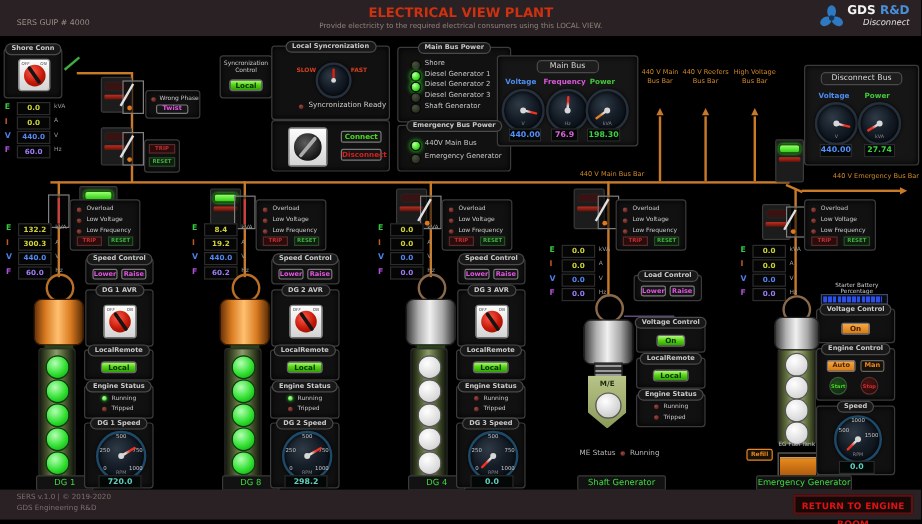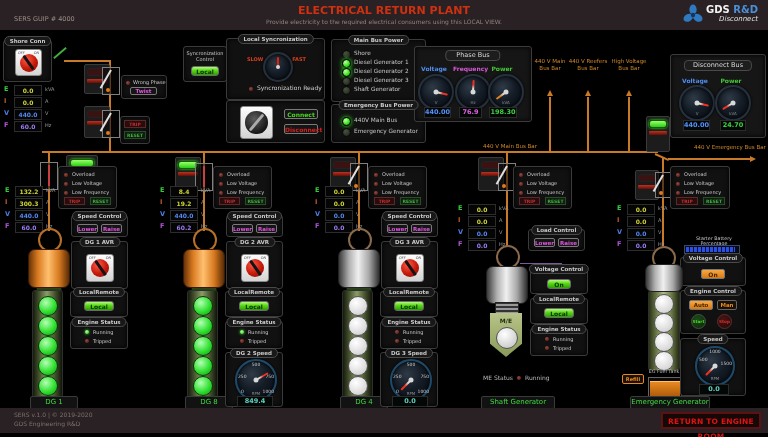--- a/index.html
+++ b/index.html
@@ -78,21 +78,21 @@
 #ftr{position:absolute;left:0;top:408px;width:768px;height:25px;background:#2a2124;}
 .col{position:absolute;top:0;width:155px;height:437px;}
 </style>
 </head>
 <body>
 
 <div id="stage">
 
 <div id="hdr">
   <div class="abs" style="left:14px;top:15px;font-size:6.5px;color:#9a8e88">SERS GUIP # 4000</div>
-  <div class="abs" style="left:0;top:4px;width:768px;text-align:center;font-size:11px;font-weight:bold;color:#cd3110">ELECTRICAL RETURN PLANT</div>
+  <div class="abs" style="left:0;top:4px;width:768px;text-align:center;font-size:11px;font-weight:bold;color:#cd3110">ELECTRICAL VIEW PLANT</div>
   <div class="abs" style="left:0;top:18px;width:768px;text-align:center;font-size:6px;color:#8f837c">Provide electricity to the required electrical consumers using this LOCAL VIEW.</div>
   <div class="abs" style="right:64px;top:4px">
     <svg width="22" height="22" viewBox="0 0 24 24">
           <g fill="#2e79c0">
             <ellipse cx="12" cy="6" rx="4" ry="5.5"></ellipse>
             <ellipse cx="12" cy="6" rx="4" ry="5.5" transform="rotate(120 12 12)"></ellipse>
             <ellipse cx="12" cy="6" rx="4" ry="5.5" transform="rotate(240 12 12)"></ellipse>
           </g>
           <circle cx="12" cy="12" r="2.4" fill="#12365c"></circle>
         </svg>
@@ -202,21 +202,21 @@
 
 <div class="panel" style="left:331px;top:104px;width:93px;height:37px">
   <b class="tab">Emergency Bus Power</b>
   <span class="led on" style="left:10px;top:12px"></span>
       <span class="plbl" style="left:22px;top:12px">440V Main Bus</span>
   <span class="led" style="left:10px;top:23px"></span>
       <span class="plbl" style="left:22px;top:23px">Emergency Generator</span>
 </div>
 
 <div class="panel" style="left:414px;top:46px;width:116px;height:74px;background:#161616">
-  <div class="abs" style="left:50%;transform:translateX(-50%);top:3px;background:#1d1d1d;border:1px solid #4a4a4a;border-radius:4px;padding:0 10px;font-size:6.5px;line-height:9px;color:#d8d8d8">Phase Bus</div>
+  <div class="abs" style="left:50%;transform:translateX(-50%);top:3px;background:#1d1d1d;border:1px solid #4a4a4a;border-radius:4px;padding:0 10px;font-size:6.5px;line-height:9px;color:#d8d8d8">Main Bus</div>
   <span class="glbl" style="left:4px;top:18px;width:30px;color:#4d8df0">Voltage</span>
   <span class="glbl" style="left:38px;top:18px;width:34px;color:#d858d8">Frequency</span>
   <span class="glbl" style="left:72px;top:18px;width:30px;color:#42c838">Power</span>
   <div class="gauge" style="left:3px;top:27px;width:32px;height:32px">
         <span class="gunit">V</span>
         <i class="needle" style="height:12px;transform:rotate(103deg)"></i>
         <i class="hub"></i>
       </div>
   <div class="gauge" style="left:40px;top:27px;width:32px;height:32px">
         <span class="gunit">Hz</span>
@@ -241,21 +241,21 @@
         <span class="gunit">V</span>
         <i class="needle" style="height:12px;transform:rotate(103deg)"></i>
         <i class="hub"></i>
       </div>
   <div class="gauge" style="left:44px;top:30px;width:32px;height:32px">
         <span class="gunit">kVA</span>
         <i class="needle" style="height:12px;transform:rotate(-121deg)"></i>
         <i class="hub"></i>
       </div>
   <span class="readout tV" style="left:12px;top:65px;width:25px">440.00</span>
-  <span class="readout tP" style="left:49px;top:65px;width:24px">24.70</span>
+  <span class="readout tP" style="left:49px;top:65px;width:24px">27.74</span>
 </div>
 
 <div class="wire h" style="left:42px;top:151px;width:616px"></div>
 <div class="buslabel" style="left:480px;top:143px;width:60px">440 V Main Bus Bar</div>
 <div class="wire v" style="left:549px;top:97px;height:54px"></div>
 <div class="wire v" style="left:587px;top:97px;height:54px"></div>
 <div class="wire v" style="left:628px;top:97px;height:54px"></div>
 <i class="arrow-up" style="left:547px;top:90px"></i>
 <i class="arrow-up" style="left:585px;top:90px"></i>
 <i class="arrow-up" style="left:626px;top:90px"></i>
@@ -342,20 +342,34 @@
     <b class="tab">LocalRemote</b>
     <span class="bt btn-local" style="left:13px;top:9px;width:30px;height:10px;font-size:6px;line-height:9px">Local</span>
   </div>
   <div class="panel" style="left:70px;top:321px;width:56px;height:26px">
     <b class="tab">Engine Status</b>
     <span class="dot g" style="left:14px;top:8px"></span>
         <span class="albl" style="left:22px;top:7px">Running</span>
     <span class="dot" style="left:14px;top:17px"></span>
         <span class="albl" style="left:22px;top:16px">Tripped</span>
   </div>
+  <div class="panel" style="left:70px;top:352px;width:56px;height:53px">
+    <b class="tab">DG 1 Speed</b>
+    <div class="gauge" style="left:9px;top:6px;width:38px;height:38px;border-color:#1e4a6a">
+      <i class="gtick" style="left:4px;bottom:5px">0</i>
+          <i class="gtick" style="left:1px;top:13px">250</i>
+          <i class="gtick" style="left:50%;top:1px;transform:translateX(-50%)">500</i>
+          <i class="gtick" style="right:1px;top:13px">750</i>
+          <i class="gtick" style="right:1px;bottom:5px">1000</i>
+      <span class="gunit">RPM</span>
+      <i class="needle" style="height:14px;transform:rotate(59deg)"></i>
+          <i class="hub"></i>
+    </div>
+    <span class="readout tS" style="left:11px;top:43px;width:34px">720.0</span>
+  </div>
 </div>
 
 <div class="col" style="left:155px">
   <div class="wire v" style="left:48px;top:151px;height:80px"></div>
   <div class="contactor" style="left:20px;top:157px;width:24px;height:32px">
         <div class="pill on"></div>
         <div class="stripe"></div>
       </div>
   <div class="swsym" style="left:40px;top:163px">
         <i class="swline"></i>
@@ -433,21 +447,21 @@
     <div class="gauge" style="left:9px;top:6px;width:38px;height:38px;border-color:#1e4a6a">
       <i class="gtick" style="left:4px;bottom:5px">0</i>
           <i class="gtick" style="left:1px;top:13px">250</i>
           <i class="gtick" style="left:50%;top:1px;transform:translateX(-50%)">500</i>
           <i class="gtick" style="right:1px;top:13px">750</i>
           <i class="gtick" style="right:1px;bottom:5px">1000</i>
       <span class="gunit">RPM</span>
       <i class="needle" style="height:14px;transform:rotate(60deg)"></i>
           <i class="hub"></i>
     </div>
-    <span class="readout tS" style="left:11px;top:43px;width:34px">849.4</span>
+    <span class="readout tS" style="left:11px;top:43px;width:34px">298.2</span>
   </div>
 </div>
 
 <div class="col" style="left:310px">
   <div class="wire v" style="left:48px;top:151px;height:80px"></div>
   <div class="contactor" style="left:20px;top:157px;width:24px;height:32px">
         <div class="pill"></div>
         <div class="stripe"></div>
       </div>
   <div class="swsym" style="left:40px;top:163px">

